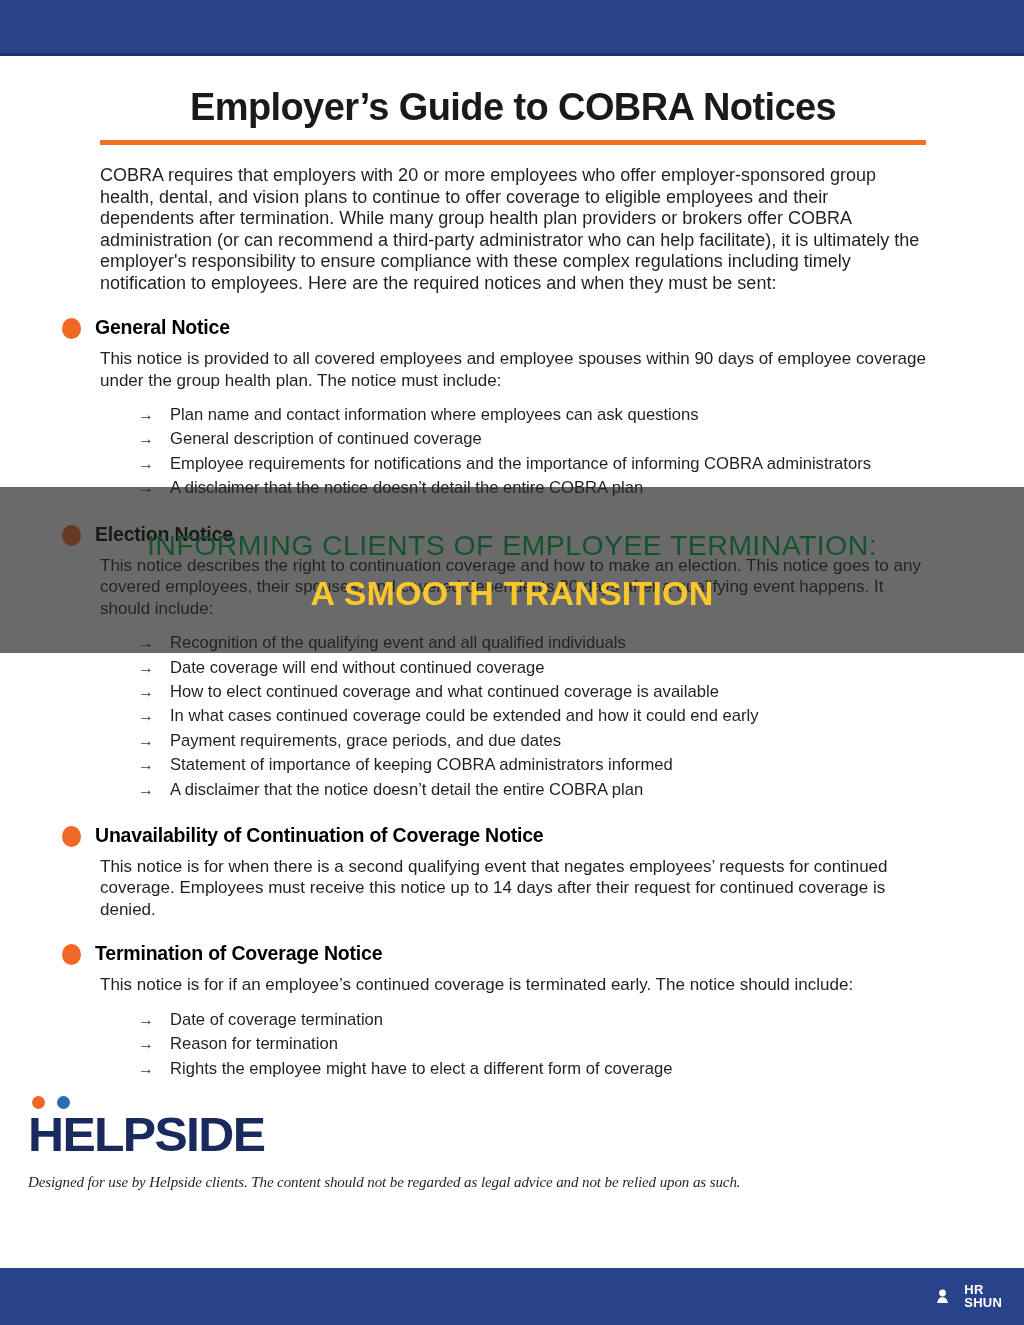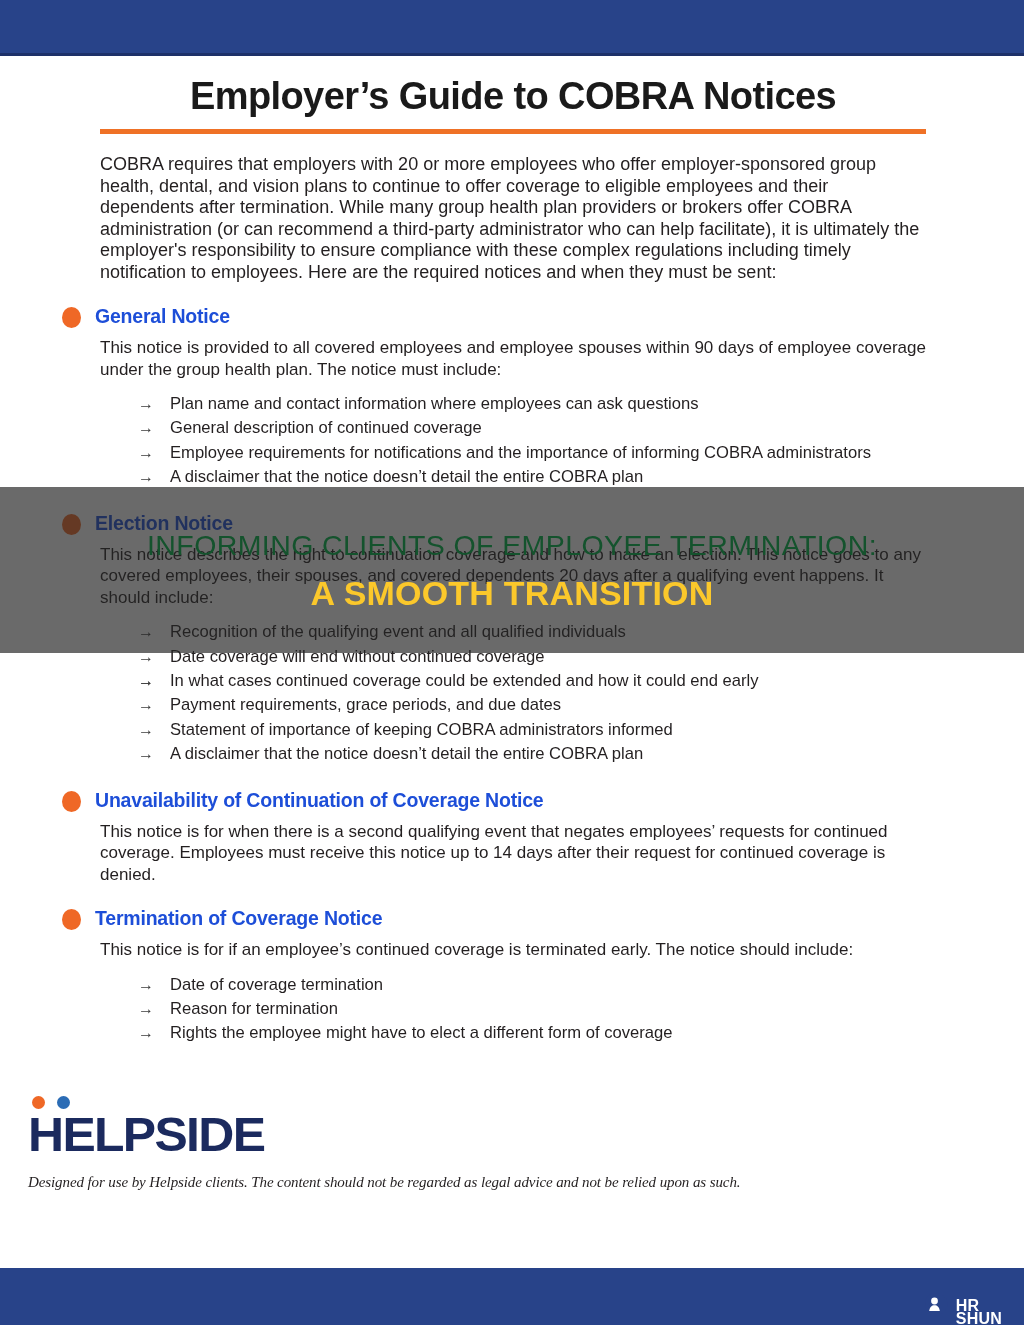--- a/index.html
+++ b/index.html
@@ -47,25 +47,24 @@
     align-items: center;
     gap: 7px;
   }
   .wm-mark {
     width: 26px; height: 26px;
     position: relative;
     flex: none;
   }
   .wm-text {
     color: #ffffff;
-    font-size: 16px;
+    font-size: 13px;
     font-weight: bold;
     line-height: 13px;
     letter-spacing: 0.2px;
-    margin-top: 16px;
   }
 
   
   .page {
     position: absolute;
     left: 0;
     top: 56px;
     width: 1024px;
     height: 1212px;
     background: #ffffff;
@@ -75,21 +74,21 @@
   .doc-inner {
     position: absolute;
     left: 100px;
     top: 0;
     width: 826px;
   }
 
   
   .doc-title {
     margin: 0;
-    padding-top: 17px;
+    padding-top: 28px;
     font-size: 38px;
     line-height: 46px;
     font-weight: bold;
     color: #1a1a1a;
     letter-spacing: -0.6px;
     text-align: center;
   }
   .title-rule {
     margin-top: 10px;
     height: 5px;
@@ -120,21 +119,21 @@
     background: #ef6826;
     flex: none;
     margin-top: 3px;
     margin-left: 10px;
   }
   .section-title {
     margin: 0;
     font-size: 19.5px;
     line-height: 24px;
     font-weight: bold;
-    color: #1d4ed8;
+    color: #000000;
     letter-spacing: -0.2px;
   }
   .section-body {
     margin: 0;
     padding-top: 9px;
     font-size: 17px;
     line-height: 21.5px;
     color: #231f20;
   }
   .bullets {
@@ -276,21 +275,21 @@
 
     <div class="section">
       <div class="section-head">
         <span class="dot"></span>
         <h2 class="section-title">Election Notice</h2>
       </div>
       <p class="section-body">This notice describes the right to continuation coverage and how to make an election. This notice goes to any covered employees, their spouses, and covered dependents 20 days after a qualifying event happens. It should include:</p>
       <ul class="bullets">
         <li><span class="arrow">→</span><span>Recognition of the qualifying event and all qualified individuals</span></li>
         <li><span class="arrow">→</span><span>Date coverage will end without continued coverage</span></li>
-        <li><span class="arrow">→</span></li>
+        <li><span class="arrow">→</span><span>How to elect continued coverage and what continued coverage is available</span></li>
         <li><span class="arrow">→</span><span>In what cases continued coverage could be extended and how it could end early</span></li>
         <li><span class="arrow">→</span><span>Payment requirements, grace periods, and due dates</span></li>
         <li><span class="arrow">→</span><span>Statement of importance of keeping COBRA administrators informed</span></li>
         <li><span class="arrow">→</span><span>A disclaimer that the notice doesn’t detail the entire COBRA plan</span></li>
       </ul>
     </div>
 
     <div class="section">
       <div class="section-head">
         <span class="dot"></span>

